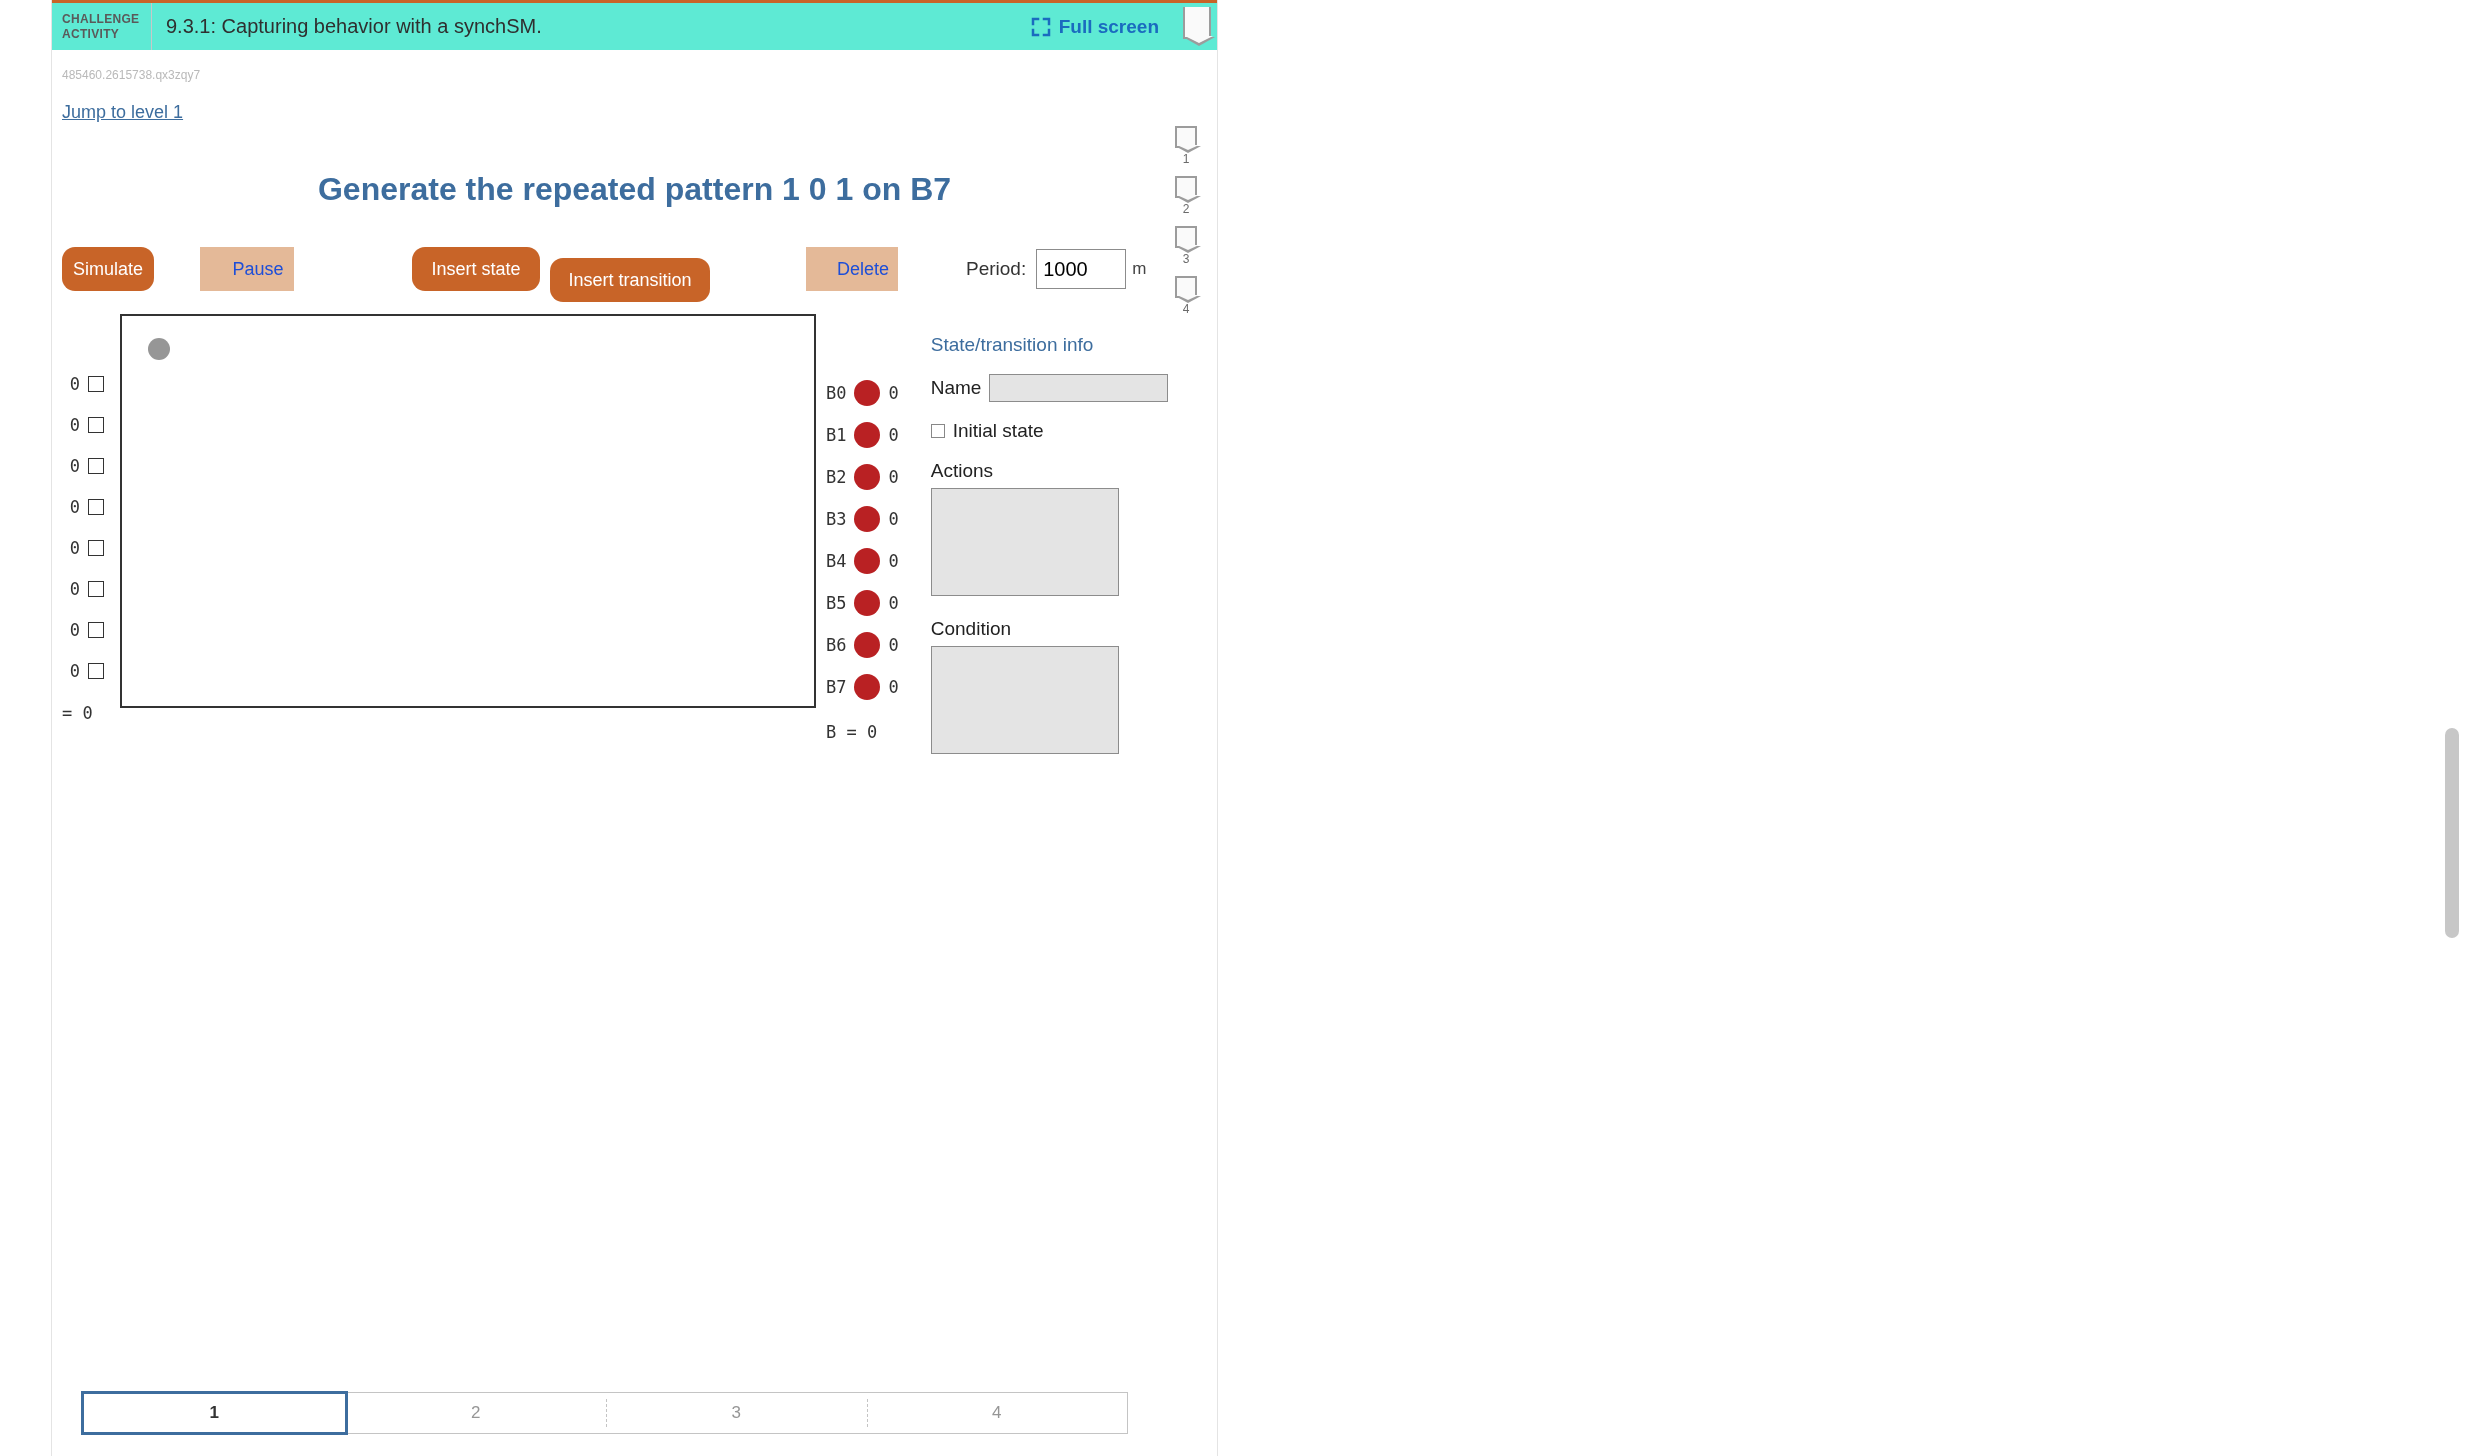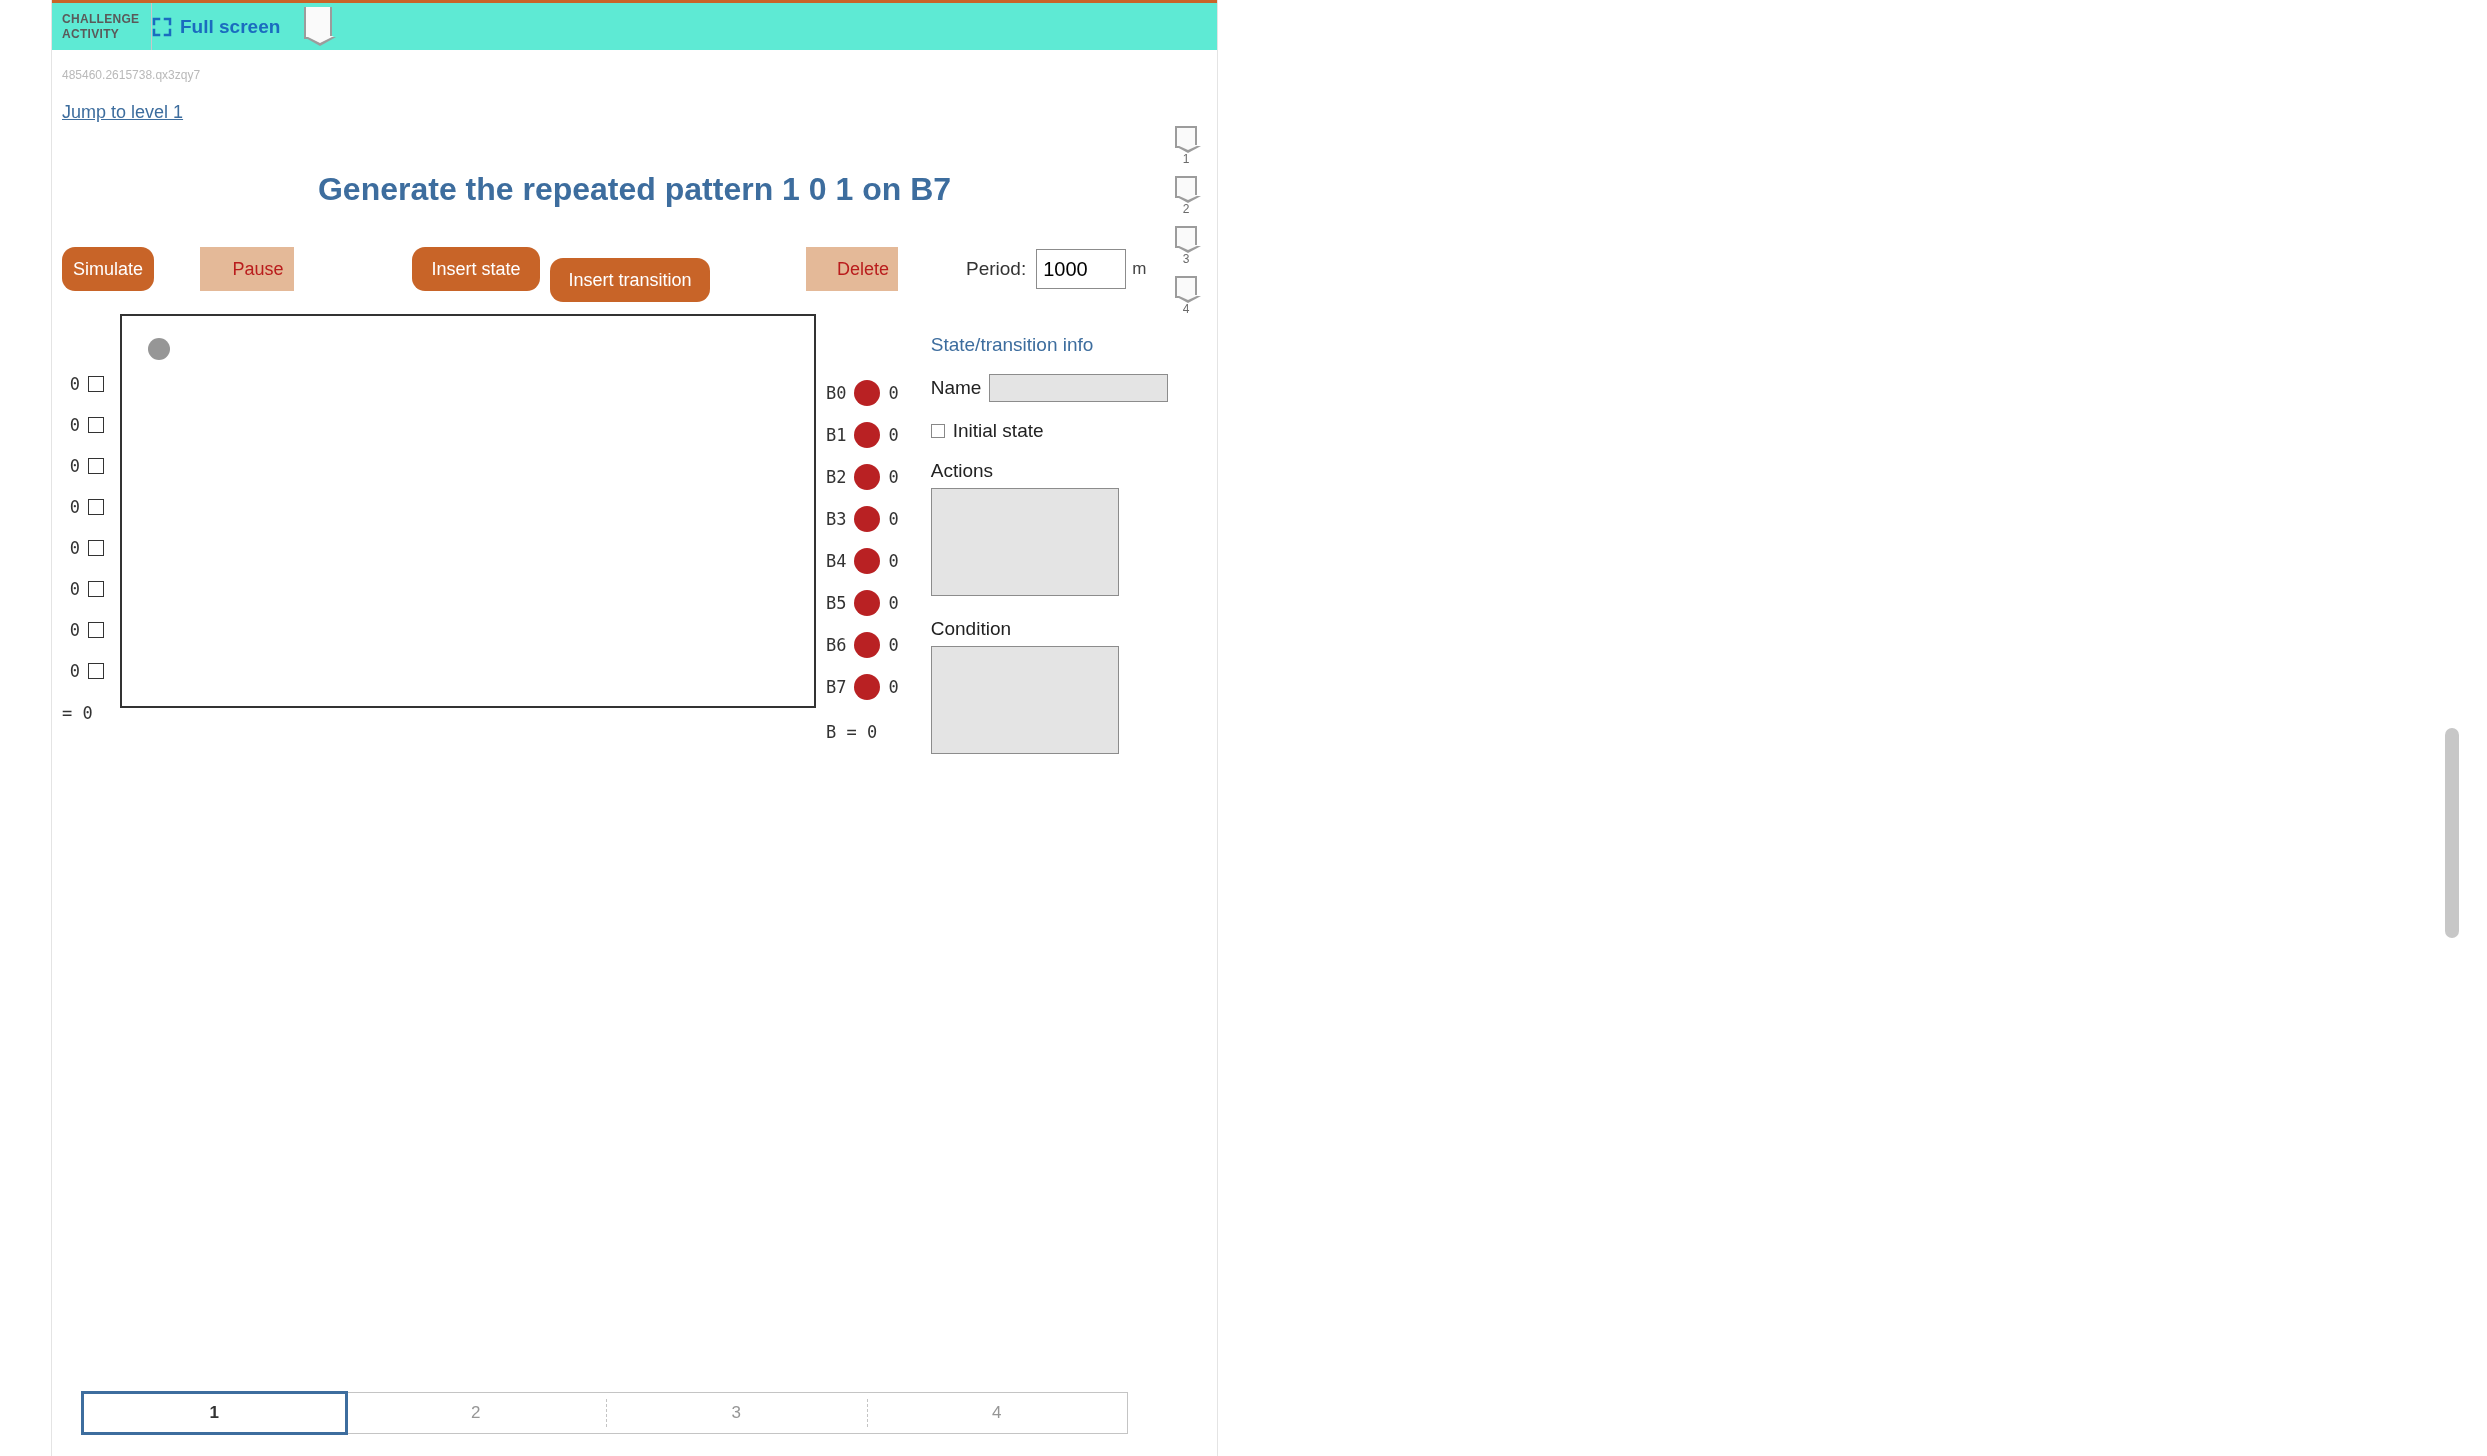--- a/index.html
+++ b/index.html
@@ -181,21 +181,21 @@
       height: 44px;
       color: #fff;
       font-size: 18px;
       display: flex;
       align-items: center;
       justify-content: center;
       cursor: pointer;
       border: none;
     }
     .btn-orange { background: #c86428; border-radius: 13px; }
-    .btn-light { background: #e4b998; color: #b91c1c; padding-left: 22px; }
+    .btn-light { background: #e4b998; color: #1d4ed8; padding-left: 22px; }
     .btn-simulate { width: 92px; }
     .btn-pause { width: 94px; margin-left: 36px; }
     .btn-insert-state { width: 128px; margin-left: 108px;}
     .btn-insert-transition { width: 160px; margin-top: 22px; }
     .btn-delete { width: 92px; margin-left: 86px; }
     .period-group {
       margin-left: 58px;
       display: flex;
       align-items: center;
       gap: 10px;
@@ -361,20 +361,21 @@
 </head>
 <body>
 
 <div class="main-container">
 
   <div class="activity-header">
     <div class="activity-type">
       <span>CHALLENGE</span>
       <span>ACTIVITY</span>
     </div>
+    <div class="activity-title">9.3.1: Capturing behavior with a synchSM.</div>
     <div class="fullscreen-group">
       <span class="fullscreen-icon">
         <svg width="20" height="20" viewBox="0 0 20 20">
           <path d="M2 7 V2 H7 M13 2 H18 V7 M18 13 V18 H13 M7 18 H2 V13" stroke="#1a6bbf" stroke-width="2.5" fill="none" stroke-linecap="square"></path>
         </svg>
       </span>
       <span>Full screen</span>
     </div>
     <div class="bookmark-badge">
       <div class="bookmark-shape"></div>

